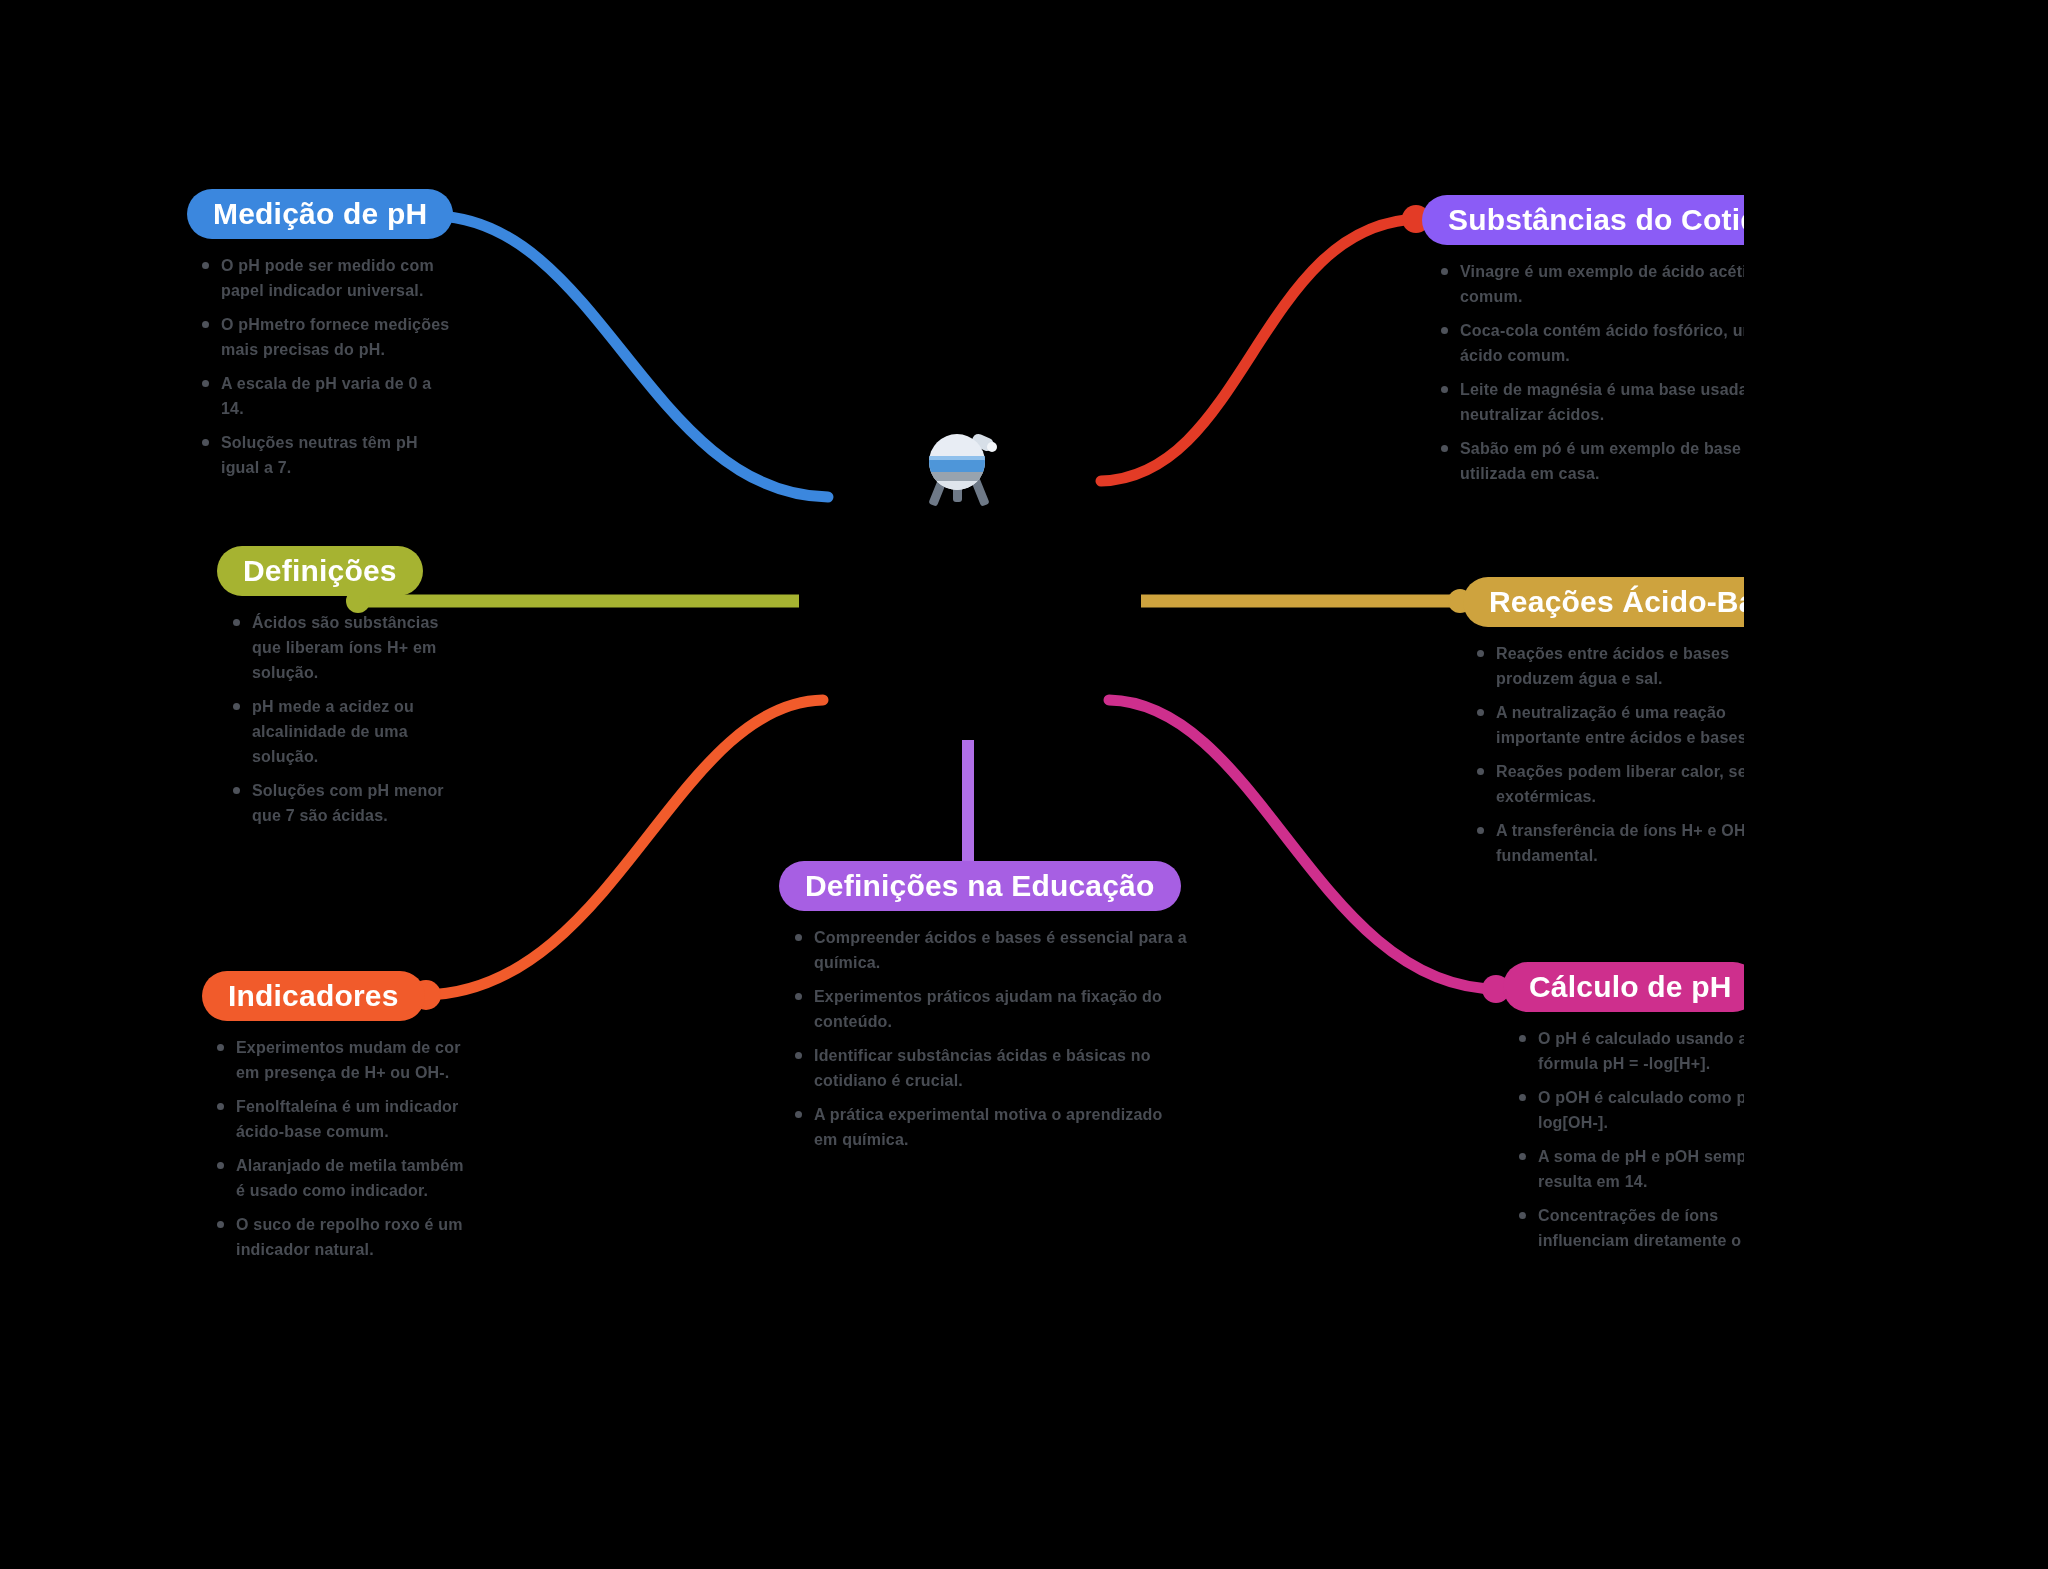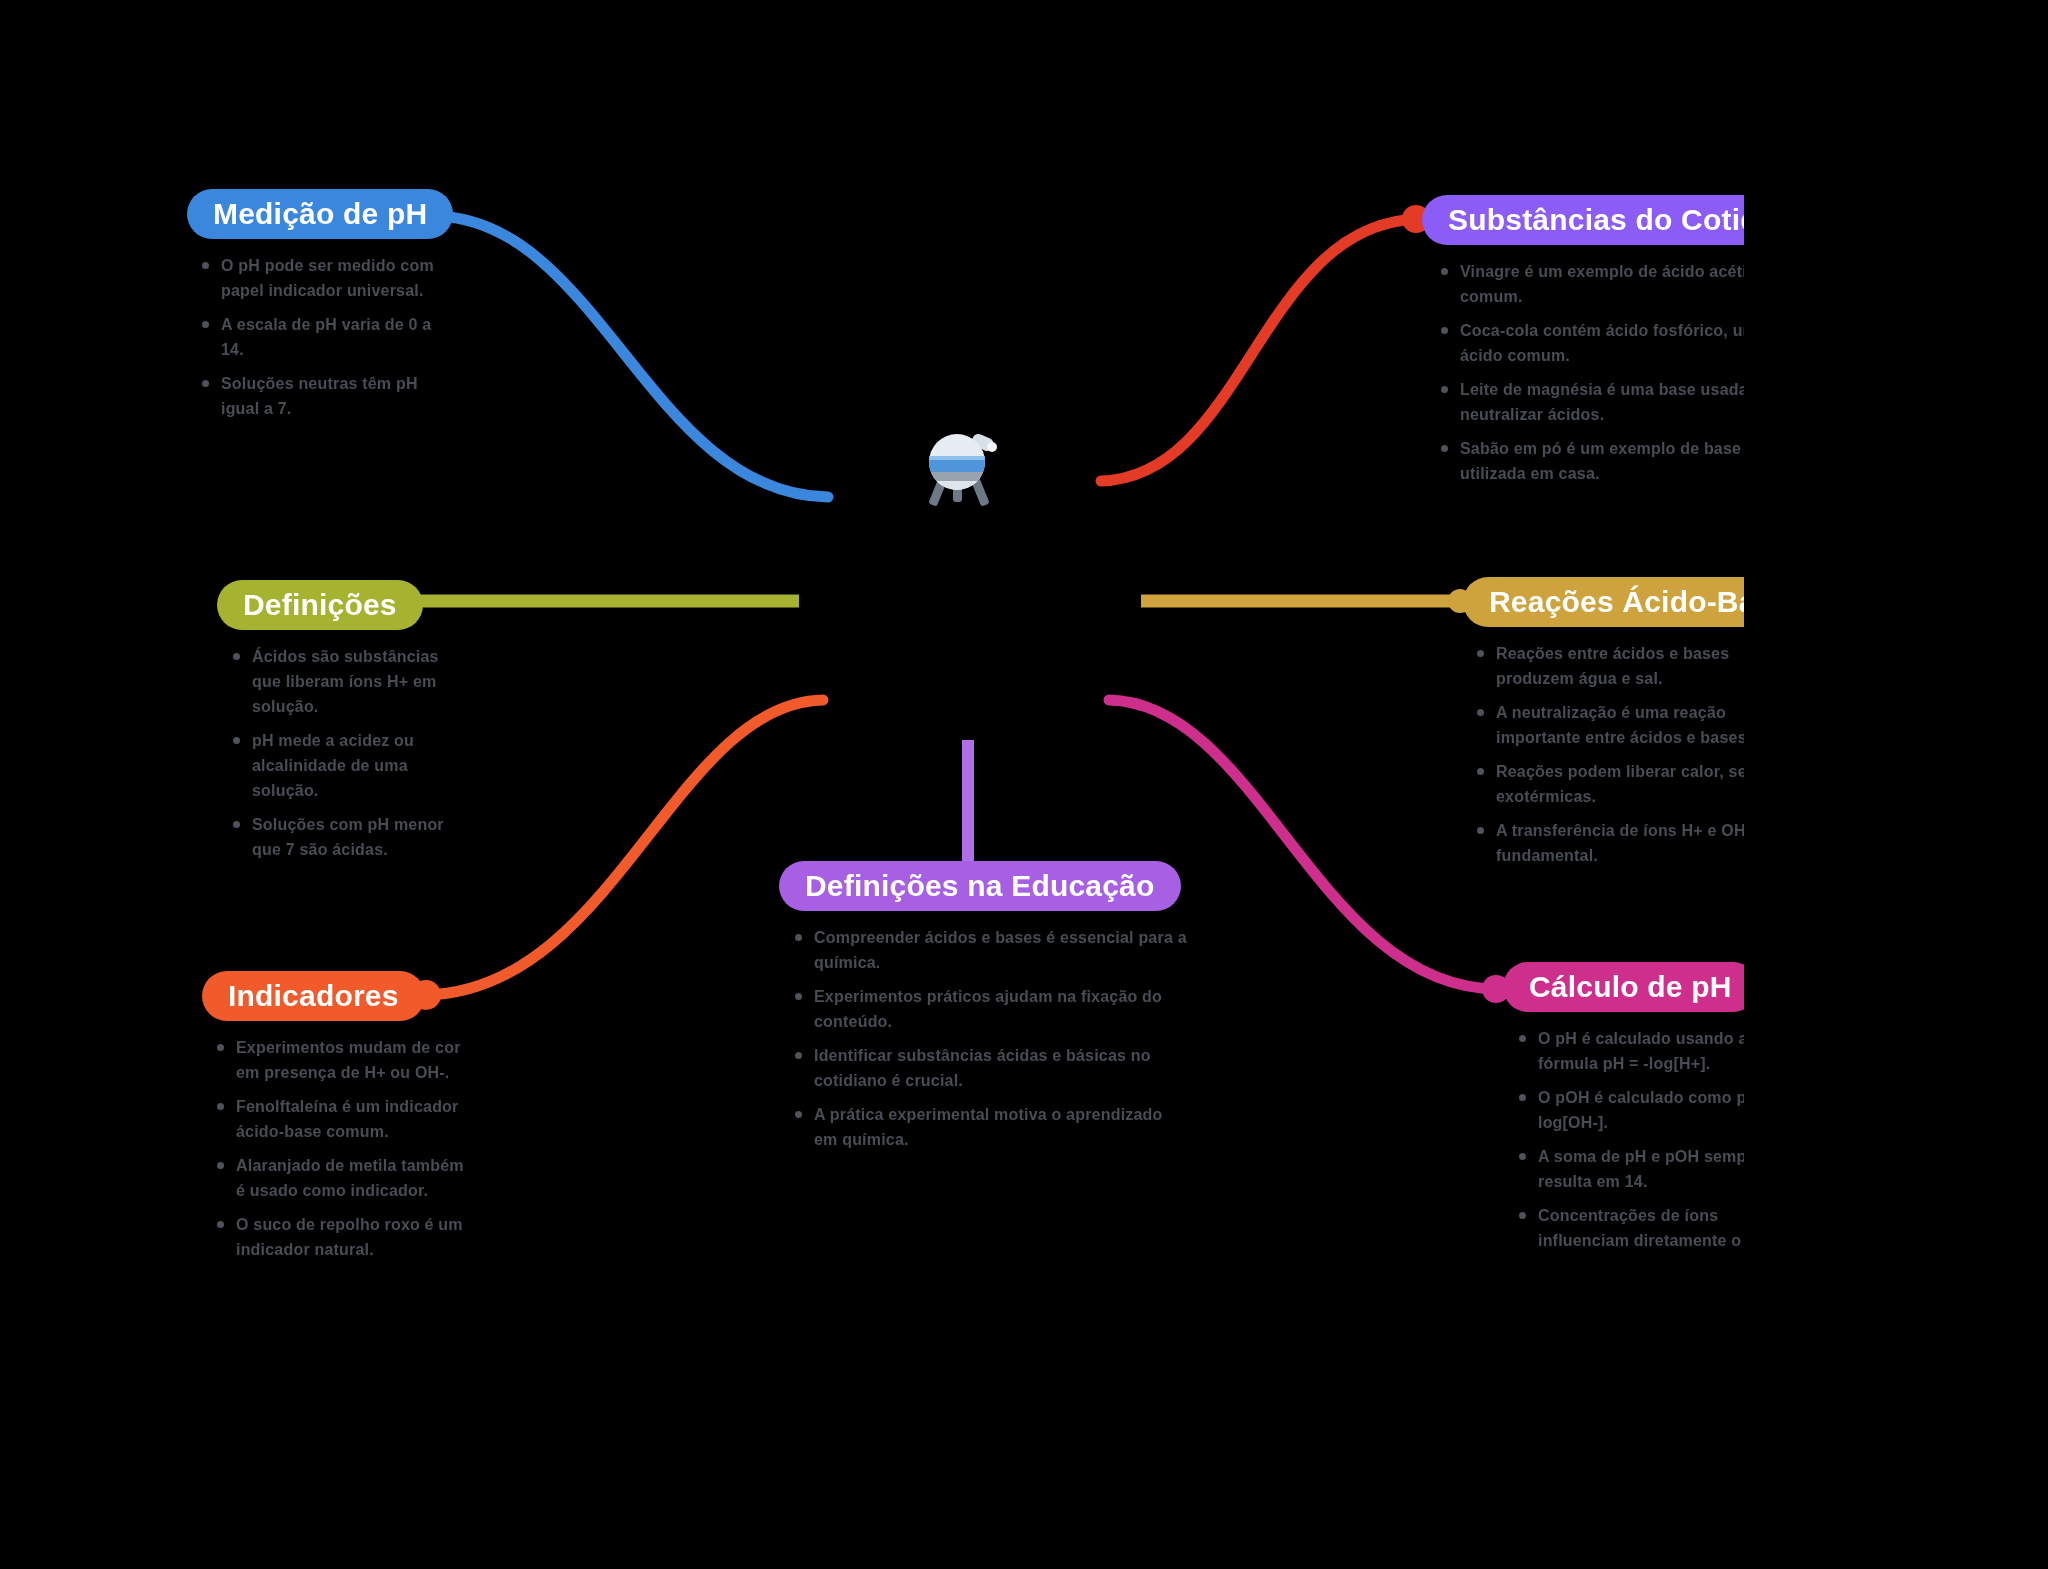--- a/index.html
+++ b/index.html
@@ -31,21 +31,21 @@
     color:#484c53;letter-spacing:.2px;
   }
   .bullets li{position:relative;padding-left:24px;margin-bottom:9px;}
   .bullets li::before{
     content:"";position:absolute;left:5px;top:9px;
     width:7px;height:7px;border-radius:50%;background:#4e525a;
   }
   
   .n-medicao     {left:187px; top:189px;}  .n-medicao  .bullets{width:258px;margin-left:10px;}
   .n-substancias {left:1422px;top:195px;}  .n-substancias .bullets{width:352px;margin-left:14px;}
-  .n-definicoes  {left:217px; top:580px;}  .n-definicoes .bullets{width:222px;margin-left:11px;}
+  .n-definicoes  {left:217px; top:546px;}  .n-definicoes .bullets{width:222px;margin-left:11px;}
   .n-reacoes     {left:1463px;top:577px;}  .n-reacoes .bullets{width:332px;margin-left:9px;}
   .n-indicadores {left:202px; top:971px;}  .n-indicadores .bullets{width:264px;margin-left:10px;}
   .n-calculo     {left:1503px;top:962px;}  .n-calculo .bullets{width:288px;margin-left:11px;}
   .n-importancia {left:779px; top:861px;}  .n-importancia .bullets{width:398px;margin-left:11px;}
   .flask{position:absolute;left:920px;top:426px;z-index:2;}
 </style>
 </head>
 <body>
 
 <div class="canvas">
@@ -86,20 +86,21 @@
       <rect x="6" y="30" width="62" height="4" rx="2" fill="#8fc0ec"></rect>
       <rect x="2" y="46" width="70" height="9" fill="#8a95a1" opacity="0.85"></rect>
       <rect x="2" y="55" width="70" height="12" fill="#dfe5ec"></rect>
     </g>
   </svg>
 
   <div class="node n-medicao">
     <div class="pill c-blue">Medição de pH</div>
     <ul class="bullets">
       <li>O pH pode ser medido com papel indicador universal.</li>
+      <li>O pHmetro fornece medições mais precisas do pH.</li>
       <li>A escala de pH varia de 0 a 14.</li>
       <li>Soluções neutras têm pH igual a 7.</li>
     </ul>
   </div>
 
   <div class="node n-substancias">
     <div class="pill c-red">Substâncias do Cotidiano</div>
     <ul class="bullets">
       <li>Vinagre é um exemplo de ácido acético comum.</li>
       <li>Coca-cola contém ácido fosfórico, um ácido comum.</li>

